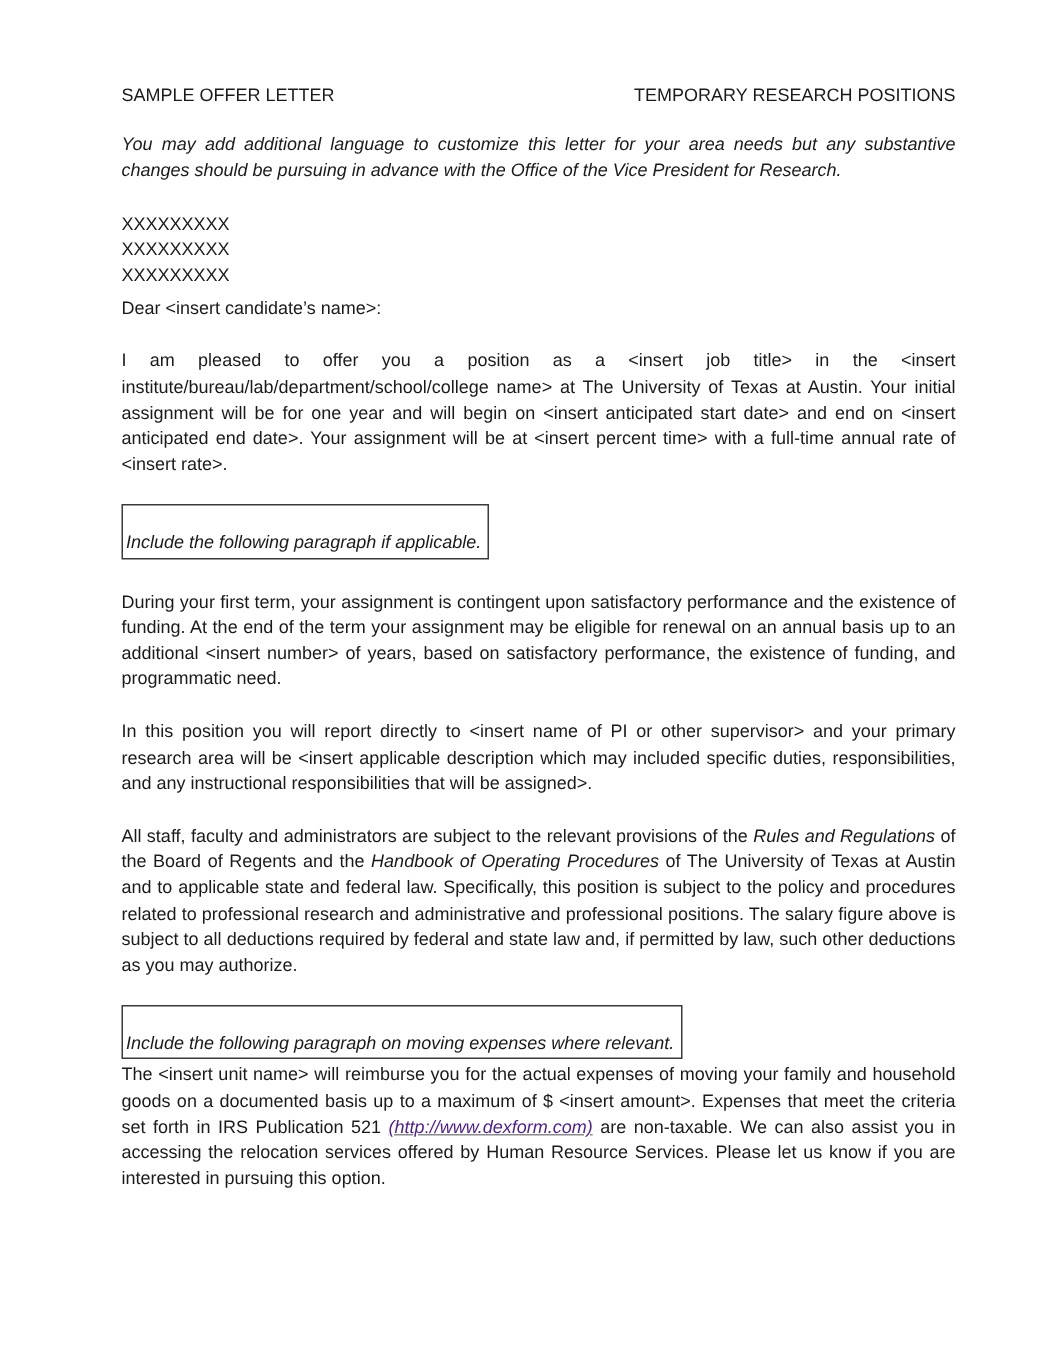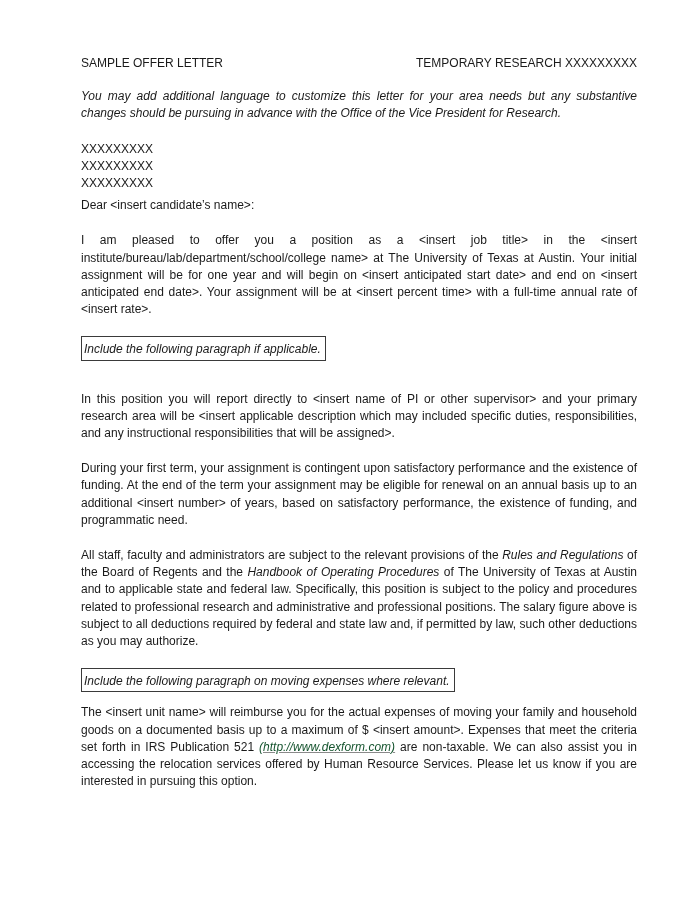--- a/index.html
+++ b/index.html
@@ -31,63 +31,63 @@
     font-style: italic;
     text-align: justify;
     margin-bottom: 18px;
   }
   .plain-line { margin: 0; }
   .block-gap { margin-bottom: 18px; }
   .address-block { margin-bottom: 5px; }
   .instruction-box {
     display: inline-block;
     border: 1px solid #3a3a3a;
-    padding: 4px 4px 1px 2px;
+    padding: 16px 4px 1px 2px;
     font-style: italic;
-    margin-bottom: 12px;
+    margin-bottom: 2px;
   }
   .boxed-para { margin-bottom: 18px; }
   .boxed-para .para { margin-bottom: 0; }
   .link {
     font-style: italic;
     text-decoration: underline;
     text-decoration-color: #8a8a8a;
-    color: #14532d;
+    color: #4c1d95;
   }
 </style>
 </head>
 <body>
 
 <div class="page">
 
   <div class="header-row">
     <span>SAMPLE OFFER LETTER</span>
-    <span>TEMPORARY RESEARCH XXXXXXXXX</span>
+    <span>TEMPORARY RESEARCH POSITIONS</span>
   </div>
 
   <p class="intro-note">You may add additional language to customize this letter for your area needs but any substantive changes should be pursuing in advance with the Office of the Vice President for Research.</p>
 
 
   <div class="address-block">
     <p class="plain-line">XXXXXXXXX</p>
     <p class="plain-line">XXXXXXXXX</p>
     <p class="plain-line">XXXXXXXXX</p>
   </div>
 
   <p class="plain-line block-gap">Dear &lt;insert candidate’s name&gt;:</p>
 
   <p class="para">I am pleased to offer you a position as a &lt;insert job title&gt; in the &lt;insert institute/bureau/lab/department/school/college name&gt; at The University of Texas at Austin.  Your initial assignment will be for one year and will begin on &lt;insert anticipated start date&gt; and end on &lt;insert anticipated end date&gt;.   Your assignment will be at &lt;insert percent time&gt; with a full-time annual rate of &lt;insert rate&gt;.</p>
 
   <div class="boxed-para">
     <span class="instruction-box">Include the following paragraph if applicable.</span>
   </div>
 
+  <p class="para">During your first term, your assignment is contingent upon satisfactory performance and the existence of funding.  At the end of the term your assignment may be eligible for renewal on an annual basis up to an additional &lt;insert number&gt; of years, based on satisfactory performance, the existence of funding, and programmatic need.</p>
+
   <p class="para">In this position you will report directly to &lt;insert name of PI or other supervisor&gt; and your primary research area will be &lt;insert applicable description which may included specific duties, responsibilities, and any instructional responsibilities that will be assigned&gt;.</p>
-
-  <p class="para">During your first term, your assignment is contingent upon satisfactory performance and the existence of funding.  At the end of the term your assignment may be eligible for renewal on an annual basis up to an additional &lt;insert number&gt; of years, based on satisfactory performance, the existence of funding, and programmatic need.</p>
 
   <p class="para"><span>All staff, faculty and administrators are subject to the relevant provisions of the </span><span class="italic">Rules and Regulations</span><span> of the Board of Regents and the </span><span class="italic">Handbook of Operating Procedures</span><span> of The University of Texas at Austin and to applicable state and federal law. Specifically, this position is subject to the policy and procedures related to professional research and administrative and professional positions. The salary figure above is subject to all deductions required by federal and state law and, if permitted by law, such other deductions as you may authorize.</span></p>
 
   <div class="boxed-para">
     <span class="instruction-box">Include the following paragraph on moving expenses where relevant.</span>
     <p class="para last"><span>The &lt;insert unit name&gt; will reimburse you for the actual expenses of moving your family and household goods on a documented basis up to a maximum of $ &lt;insert amount&gt;.  Expenses that meet the criteria set forth in IRS Publication 521 </span><span class="link">(http://www.dexform.com)</span><span> are non-taxable.  We can also assist you in accessing the relocation services offered by Human Resource Services.  Please let us know if you are interested in pursuing this option.</span></p>
   </div>
 
 </div>
 

